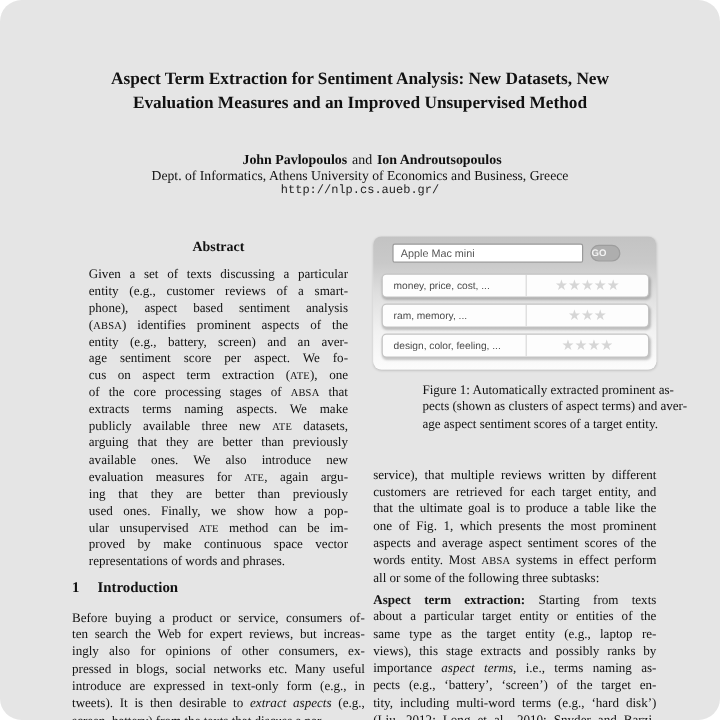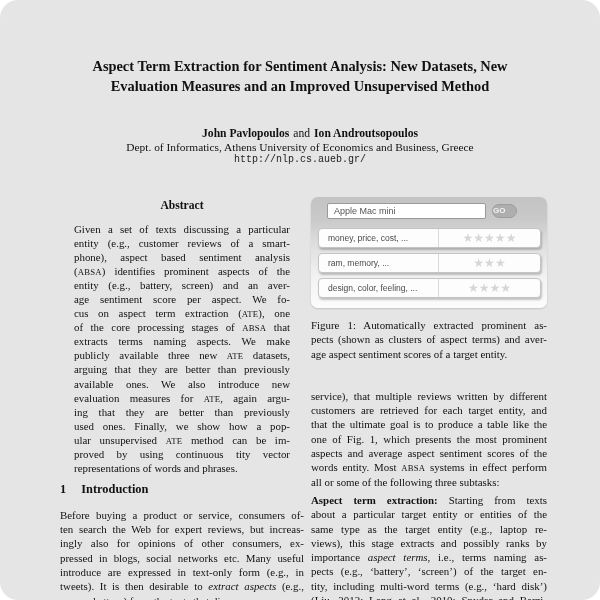--- a/index.html
+++ b/index.html
@@ -49,21 +49,21 @@
             color:#f2f2f2; line-height:12px; }
   .fig-rows { position:absolute; top:31px; left:7px; width:223px; }
   .fig-row { display:flex; align-items:center; height:20px; margin-bottom:5px;
              background:#fdfdfd; border:1px solid #c4c4c4; border-radius:4px;
              box-shadow:1px 2px 2px rgba(0,0,0,0.22); overflow:hidden; }
   .fig-row .terms { flex:1 1 auto; padding-left:9px;
                     font-family:"Liberation Sans", sans-serif; font-size:8.5px; color:#4a4a4a; }
   .fig-row .starcell { width:102px; border-left:1px solid #d9d9d9; height:100%;
                        display:flex; align-items:center; justify-content:center;
                        font-family:"DejaVu Sans", sans-serif; font-size:12px; letter-spacing:0px; }
-  .fig-caption { margin-top:10px; font-size:10.9px; }
+  .fig-caption { margin-top:10px; font-size:10.9px;margin-left:41px; }
   .para { font-size:10.9px; }
   .para1 { margin-top:28px; }
   .para2 { margin-top:4px; }
 </style>
 </head>
 <body>
 
 <div class="page">
 
   <div class="title">
@@ -90,21 +90,21 @@
         <div class="tline"><span>cus on aspect term extraction (</span><span class="sc">ATE</span><span>), one</span></div>
         <div class="tline"><span>of the core processing stages of </span><span class="sc">ABSA</span><span> that</span></div>
         <div class="tline"><span>extracts terms naming aspects.  We make</span></div>
         <div class="tline"><span>publicly available three new </span><span class="sc">ATE</span><span> datasets,</span></div>
         <div class="tline"><span>arguing that they are better than previously</span></div>
         <div class="tline"><span>available ones.  We also introduce new</span></div>
         <div class="tline"><span>evaluation measures for </span><span class="sc">ATE</span><span>, again argu-</span></div>
         <div class="tline"><span>ing that they are better than previously</span></div>
         <div class="tline"><span>used ones. Finally, we show how a pop-</span></div>
         <div class="tline"><span>ular unsupervised </span><span class="sc">ATE</span><span> method can be im-</span></div>
-        <div class="tline"><span>proved by using continuous tity vector</span></div>
+        <div class="tline"><span>proved by make continuous space vector</span></div>
         <div class="tline lastline"><span>representations of words and phrases.</span></div>
       </div>
     <div class="intro-head">
       <span class="secnum">1</span><span>Introduction</span>
     </div>
     <div class="intro-body">
         <div class="tline"><span>Before buying a product or service, consumers of-</span></div>
         <div class="tline"><span>ten search the Web for expert reviews, but increas-</span></div>
         <div class="tline"><span>ingly also for opinions of other consumers, ex-</span></div>
         <div class="tline"><span>pressed in blogs, social networks etc. Many useful</span></div>

